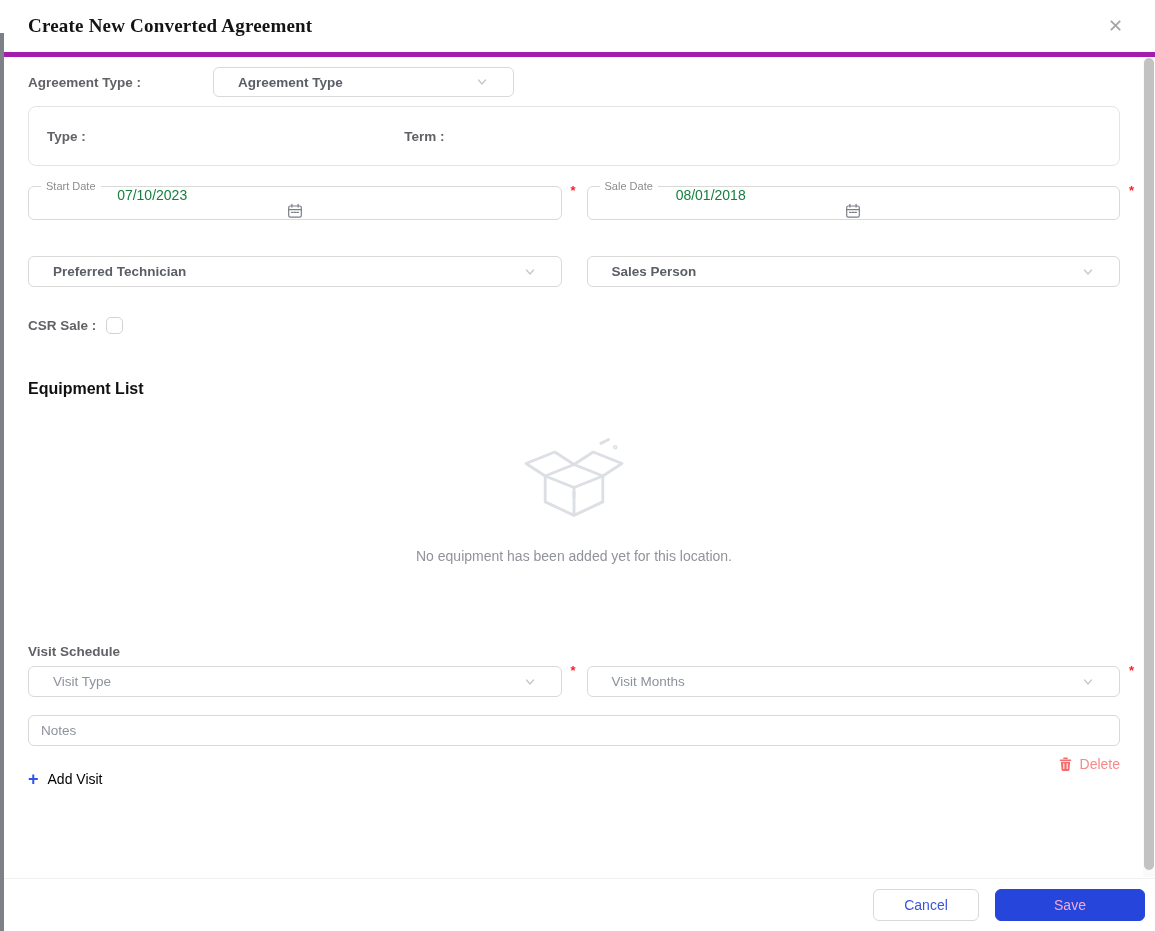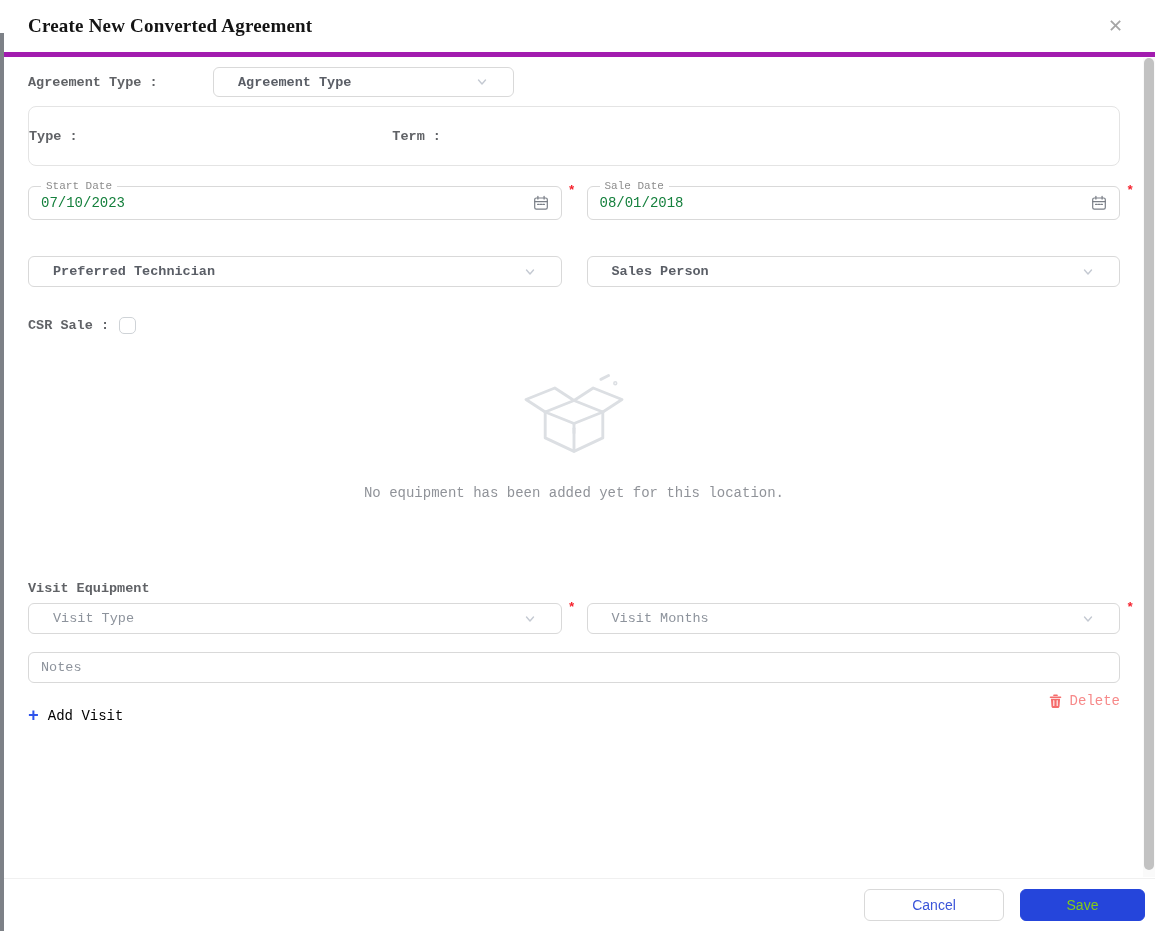--- a/index.html
+++ b/index.html
@@ -9,40 +9,40 @@
   .left-strip { position: absolute; left: 0; top: 33px; bottom: 0; width: 4px; background: #7d8187; z-index: 5; }
 
   .modal { width: 100%; height: 100%; display: flex; flex-direction: column; background: #fff; }
 
   
   .modal-header { height: 57px; flex: 0 0 auto; display: flex; align-items: center; justify-content: space-between; padding: 0 28px; border-bottom: 5px solid #a21caf; font-family: Liberation Serif, serif; }
   .modal-title { font-size: 19px; font-weight: 700; color: #141414; letter-spacing: .2px; }
   .close-btn { font-size: 18px; color: #a6a6a6; cursor: pointer; line-height: 1; padding: 4px; }
 
   
-  .modal-body { flex: 1 1 auto; overflow: hidden; padding: 0 35px 0 28px; position: relative; font-family: Liberation Mono, monospace; }
+  .modal-body { flex: 1 1 auto; overflow: hidden; padding: 0 35px 0 28px; position: relative; }
 
   .sec-label { font-size: 13.5px; font-weight: 700; color: #606266; }
   .row-agreement { margin-top: 10px; display: flex; align-items: center; }
   .row-agreement .sec-label { width: 185px; }
 
   .select { height: 31px; border: 1px solid #d9d9d9; border-radius: 6px; background: #fff; display: flex; align-items: center; justify-content: space-between; padding: 0 24px; cursor: pointer; }
   .select .ph-bold { font-size: 13.5px; font-weight: 700; color: #5a5e66; }
   .select .ph-gray { font-size: 13.5px; font-weight: 400; color: #8d939c; }
   .select-agreement { width: 301px; height: 30px; }
 
   .spec-label-row { margin-top: 26px; }
-  .spec-box { margin-top: 9px; height: 60px; border: 1px solid #e4e4e4; border-radius: 8px; display: grid; grid-template-columns: 1fr 1fr 1fr; align-items: center; }
+  .spec-box { margin-top: 9px; height: 60px; border: 1px solid #e4e4e4; border-radius: 8px; display: grid; grid-template-columns: 1fr 1fr 1fr; align-items: center; padding-left: 18px; }
   .spec-box .sec-label { font-size: 13.5px; }
 
   .two-col { display: flex; gap: 25px; }
   .col { flex: 1 1 0; position: relative; }
 
   .row-dates { margin-top: 20px; }
-  .date-field { height: 34px; border: 1px solid #d9d9d9; border-radius: 6px; position: relative; display: flex; align-items: center; justify-content: space-between; padding: 0 12px; background: #fff; }
+  .date-field { height: 34px; border: 1px solid #d9d9d9; border-radius: 6px; position: relative; display: flex; align-items: center; justify-content: space-between; padding: 0 12px; background: #fff; flex-direction: column; }
   .float-label { position: absolute; top: -8px; left: 12px; background: #fff; padding: 0 5px; font-size: 11px; color: #8c8c8c; line-height: 14px; }
   .date-input { border: none; outline: none; font-size: 14px; color: #15803d; width: 70%; font-family: inherit; background: transparent; }
   .req { position: absolute; top: -3px; right: -14px; color: #f5222d; font-size: 13px; font-weight: 700; }
 
   .row-selects { margin-top: 36px; }
 
   .row-csr { margin-top: 30px; display: flex; align-items: center; }
   .row-csr .sec-label { margin-right: 10px; }
   .checkbox { width: 17px; height: 17px; border: 1px solid #cfd3d7; border-radius: 5px; background: #fff; display: inline-block; cursor: pointer; }
 
@@ -60,22 +60,22 @@
   .actions-row { position: relative; height: 60px; }
   .delete-btn { position: absolute; right: 0; top: 10px; display: flex; align-items: center; gap: 7px; cursor: pointer; }
   .delete-label { font-size: 14px; color: #f78989; }
   .add-visit { position: absolute; left: 0; top: 24px; display: flex; align-items: center; gap: 9px; cursor: pointer; }
   .add-plus { color: #2f54eb; font-size: 18px; font-weight: 700; line-height: 1; }
   .add-label { color: #000000; font-size: 14px; }
 
   
   .modal-footer { flex: 0 0 auto; height: 53px; border-top: 1px solid #f0f0f0; display: flex; align-items: center; justify-content: flex-end; gap: 16px; padding-right: 10px; }
   .btn { height: 32px; border-radius: 6px; font-size: 14px; font-family: inherit; cursor: pointer; display: flex; align-items: center; justify-content: center; }
-  .btn-cancel { width: 140px; background: #fff; border: 1px solid #d9d9d9; color: #3b55d9; }
-  .btn-save { width: 125px; background: #2545db; border: 1px solid #2545db; color: #84cc16; }
+  .btn-cancel { width: 106px; background: #fff; border: 1px solid #d9d9d9; color: #3b55d9; }
+  .btn-save { width: 150px; background: #2545db; border: 1px solid #2545db; color: #f9a8d4; }
 
   
   .scrollbar { position: absolute; right: 0; top: 58px; bottom: 54px; width: 12px; background: #fafafa; }
   .scroll-thumb { position: absolute; top: 0; left: 1px; width: 10px; height: 812px; background: #c2c2c2; border-radius: 6px; }
 
   svg { display: block; }
 </style>
 </head>
 <body>
 
@@ -173,38 +173,39 @@
       </div>
     </div>
 
     
     <div class="row-csr">
       <span class="sec-label">CSR Sale :</span>
       <span class="checkbox"></span>
     </div>
 
     
+    <div class="equipment-heading">Equipment List</div>
     <div class="empty-wrap">
       <span style="display:inline-block;">
         <svg width="116" height="96" viewBox="0 0 120 100" fill="none" stroke="#dcdfe3" stroke-width="3" stroke-linecap="round" stroke-linejoin="round">
           <path d="M60 38 L30 50 L60 62 L90 50 Z"></path>
           <path d="M30 50 L10 37 L40 25 L60 38"></path>
           <path d="M90 50 L110 37 L80 25 L60 38"></path>
           <path d="M30 50 L30 77 L60 91 L90 77 L90 50"></path>
           <line x1="60" y1="62" x2="60" y2="91"></line>
           <line x1="60" y1="67" x2="60" y2="72"></line>
           <line x1="88" y1="16" x2="96" y2="12"></line>
           <circle cx="103" cy="20" r="0.8"></circle>
         </svg>
       </span>
       <div class="empty-msg">No equipment has been added yet for this location.</div>
     </div>
 
     
-    <div class="sec-label visit-sec-label">Visit Equipment</div>
+    <div class="sec-label visit-sec-label">Visit Schedule</div>
 
     <div class="two-col row-visit">
       <div class="col">
         <div class="select">
           <span class="ph-gray">Visit Type</span>
           <span>
             <svg width="14" height="14" viewBox="0 0 14 14" fill="none" stroke="#c4c9d2" stroke-width="1.4" stroke-linecap="round" stroke-linejoin="round">
                 <polyline points="3.5,5 7,9 10.5,5"></polyline>
               </svg>
           </span>

